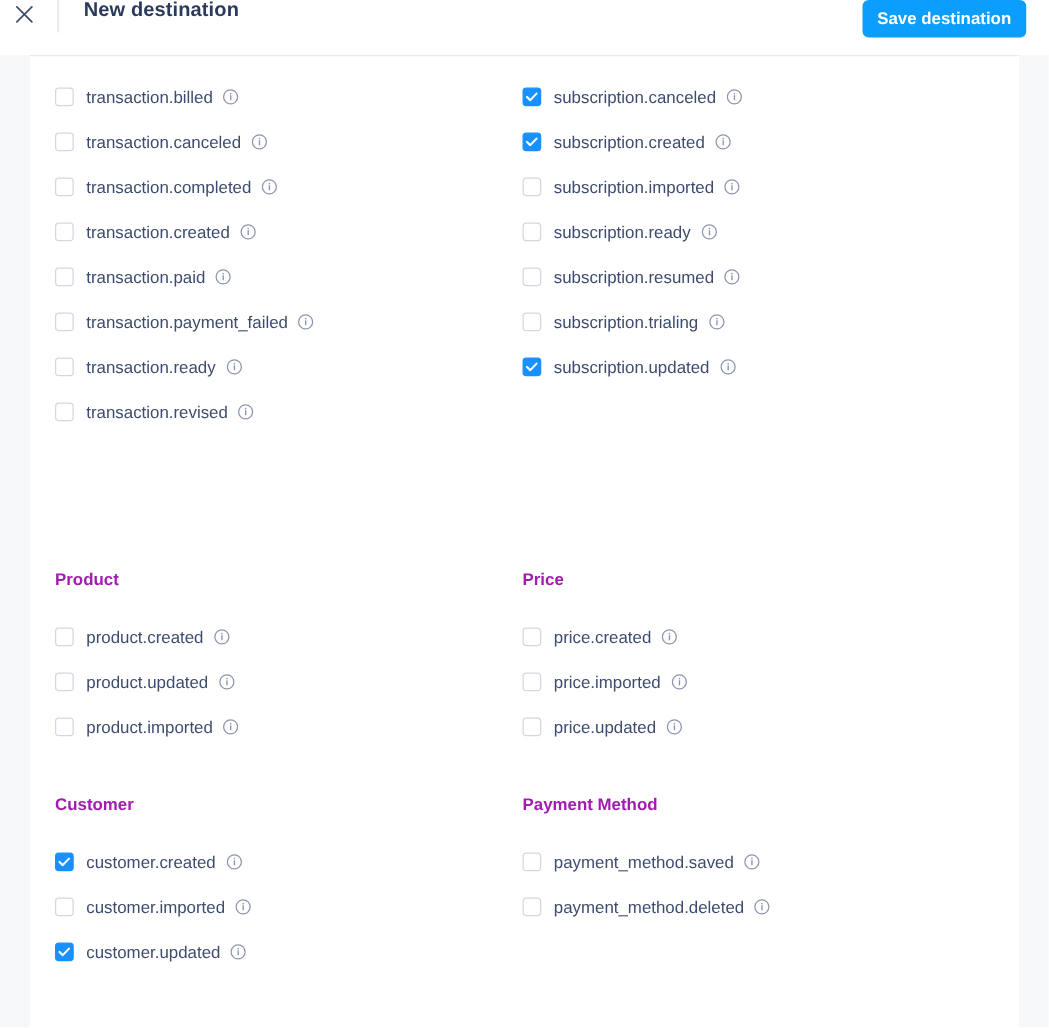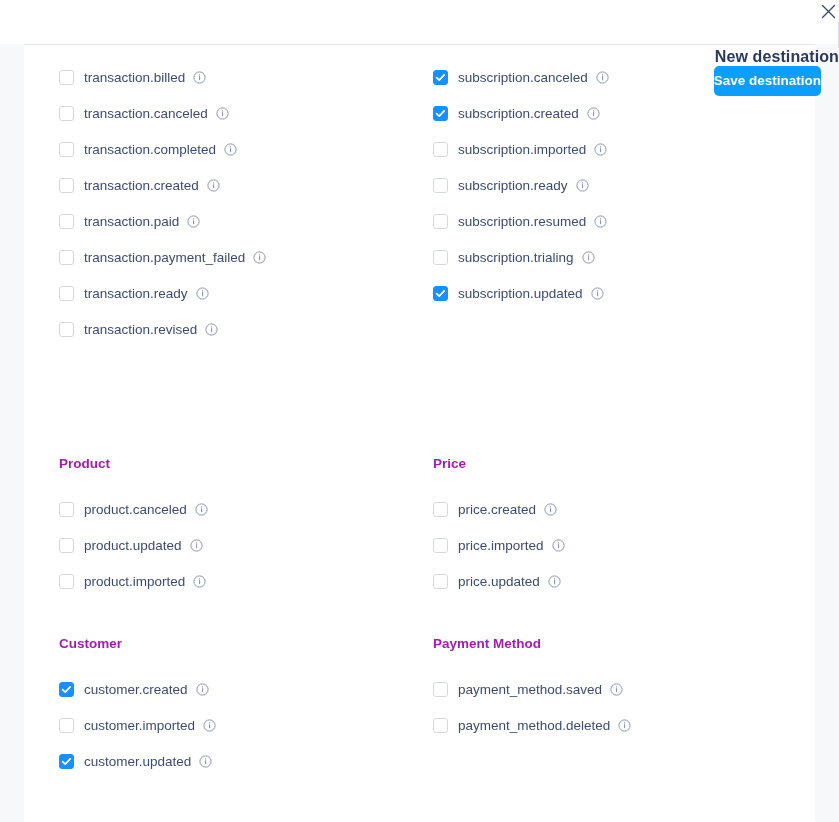--- a/index.html
+++ b/index.html
@@ -20,24 +20,23 @@
   }
 
   
   .header {
     position: absolute;
     top: 0; left: 0;
     width: 839px;
     height: 44px;
     background: #ffffff;
     display: flex;
-    align-items: flex-end;
+    align-items: flex-start;
     box-sizing: border-box;
     z-index: 5;
-    flex-direction: column;
   }
   .close-btn {
     width: 22px; height: 22px;
     margin-left: 8px;
     display: flex;
     align-items: center;
     justify-content: center;
     cursor: pointer;
     flex: 0 0 auto;
   }
@@ -59,21 +58,21 @@
   }
   .hdr-spacer { flex: 1 1 auto; }
   .save-btn {
     margin-right: 18px;
     background: #0C9EFC;
     color: #ffffff;
     font-size: 13.5px;
     font-weight: bold;
     border: none;
     border-radius: 5px;
-    padding: 0 0;
+    padding: 0 12px;
     height: 30px;
     line-height: 30px;
     cursor: pointer;
     font-family: "Liberation Sans", sans-serif;
     white-space: nowrap;
   }
 
   
   .backdrop-left {
     position: absolute;
@@ -163,21 +162,21 @@
     height: 13px;
     flex: 0 0 auto;
     display: flex;
     align-items: center;
     justify-content: center;
     cursor: pointer;
   }
   .info-icon svg { display: block; }
 
   
-  .sec { position: absolute; left: 35px; }
+  .sec { position: absolute; left: 20px; }
 </style>
 </head>
 <body>
 
 <div id="screen">
 
   <div class="header">
     <div class="close-btn">
       <svg width="15" height="15" viewBox="0 0 15 15" aria-hidden="true">
         <path d="M1.5 1.5 L13.5 13.5 M13.5 1.5 L1.5 13.5" stroke="#3D4C6E" stroke-width="1.4" fill="none" stroke-linecap="round"></path>
@@ -379,21 +378,21 @@
             </div>
           </div>
         </div>
         <div class="group sec" style="top: 410px;">
           <div class="group-cols">
             <div class="col">
               <div class="group-title">Product</div>
               <div style="height: 18px;"></div>
               <div class="chk-row">
                 <span class="checkbox"></span>
-                <span class="chk-label">product.canceled</span>
+                <span class="chk-label">product.created</span>
                 <span class="info-icon">
                   <svg width="13" height="13" viewBox="0 0 13 13">
                     <circle cx="6.5" cy="6.5" r="5.6" fill="none" stroke="#8C96AE" stroke-width="1"></circle>
                     <rect x="6" y="5.2" width="1.1" height="4" fill="#8C96AE"></rect>
                     <rect x="6" y="3.3" width="1.1" height="1.2" fill="#8C96AE"></rect>
                   </svg>
                 </span>
               </div>
               <div class="chk-row">
                 <span class="checkbox"></span>

